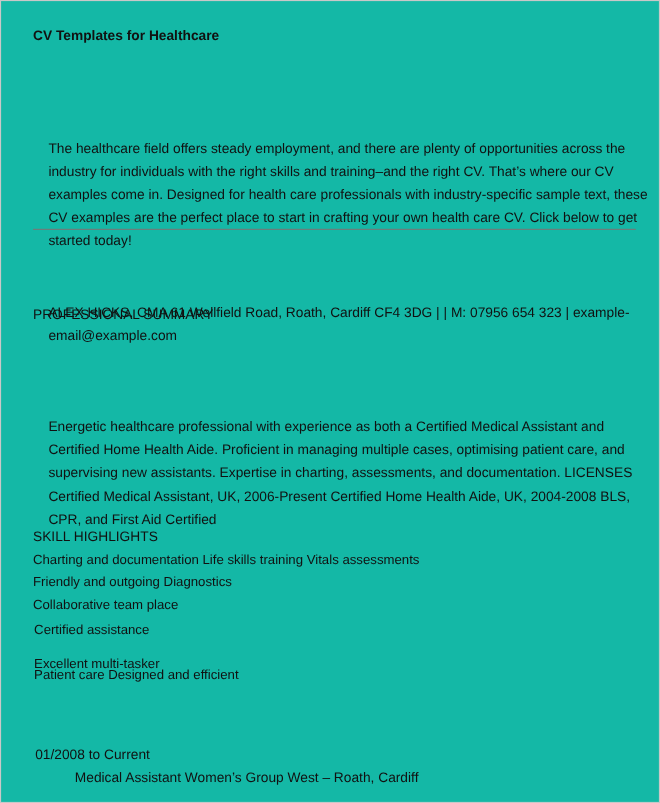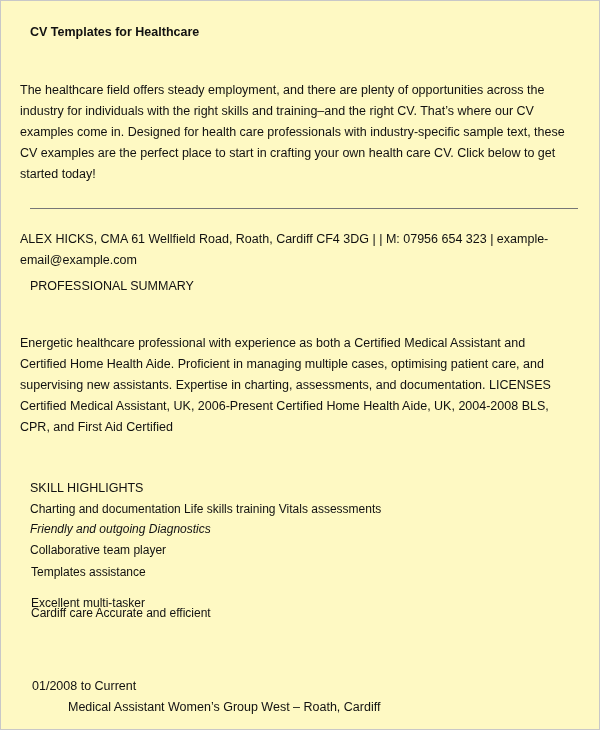--- a/index.html
+++ b/index.html
@@ -16,41 +16,42 @@
       position: relative;
       width: 598px;
       height: 729px;
       border-left: 1px solid #c8c8c8;
       border-right: 1px solid #c8c8c8;
       border-top: 1px solid #c8c8c8;
       border-bottom: 1px solid #c8c8c8;
       box-sizing: border-box;
       width: 600px;
       height: 730px;
-      background: #fef9c3;
+      background: #14b8a6;
       font-family: "Liberation Sans", sans-serif;
       color: #111111;
       font-size: 12.5px;
     }
     .abs {
       position: absolute;
       left: 29px;
       white-space: nowrap;
     }
     .title {
       top: 24px;
       font-weight: bold;
       font-size: 12.5px;
     }
     .para {
       position: absolute;
-      left: 19px;
+      left: 43px;
       width: 545px;
       line-height: 21px;
       white-space: normal;
+      margin-top: 45px;
     }
     .intro { top: 79px; }
     .rule {
       position: absolute;
       left: 29px;
       top: 207px;
       width: 548px;
       height: 0;
       border-top: 1px solid #777777;
     }
@@ -72,23 +73,23 @@
   <div class="para contact">ALEX HICKS, CMA 61 Wellfield Road, Roath, Cardiff CF4 3DG | | M: 07956 654 323 | example-email@example.com</div>
 
   <div class="abs heading" style="top:278px;">PROFESSIONAL SUMMARY</div>
 
   <div class="para summary">Energetic healthcare professional with experience as both a Certified Medical Assistant and Certified Home Health Aide. Proficient in managing multiple cases, optimising patient care, and supervising new assistants. Expertise in charting, assessments, and documentation. LICENSES Certified Medical Assistant, UK, 2006-Present Certified Home Health Aide, UK, 2004-2008 BLS, CPR, and First Aid Certified</div>
 
   <div class="abs heading" style="top:480px;">SKILL HIGHLIGHTS</div>
 
   <div>
     <div class="abs skill" style="top:501px;">Charting and documentation Life skills training Vitals assessments</div>
-    <div class="abs skill" style="top:521px;font-style:italic;">Friendly and outgoing Diagnostics</div>
-    <div class="abs skill" style="top:542px;">Collaborative team player</div>
-    <div class="abs skill" style="top:564px; left:30px;">Templates assistance</div>
+    <div class="abs skill" style="top:521px;">Friendly and outgoing Diagnostics</div>
+    <div class="abs skill" style="top:542px;">Collaborative team place</div>
+    <div class="abs skill" style="top:564px; left:30px;">Certified assistance</div>
     <div class="abs skill" style="top:585px; left:30px;margin-top:10px;">Excellent multi-tasker</div>
-    <div class="abs skill" style="top:605px; left:30px;">Cardiff care Accurate and efficient</div>
+    <div class="abs skill" style="top:605px; left:30px;">Patient care Designed and efficient</div>
   </div>
 
 
   <div class="abs" style="top:678px; left:31px;text-align:center;">01/2008 to Current</div>
   <div class="abs" style="top:699px; left:31px;margin-left:36px;">Medical Assistant Women’s Group West – Roath, Cardiff</div>
 </div>
 
 </body></html>

